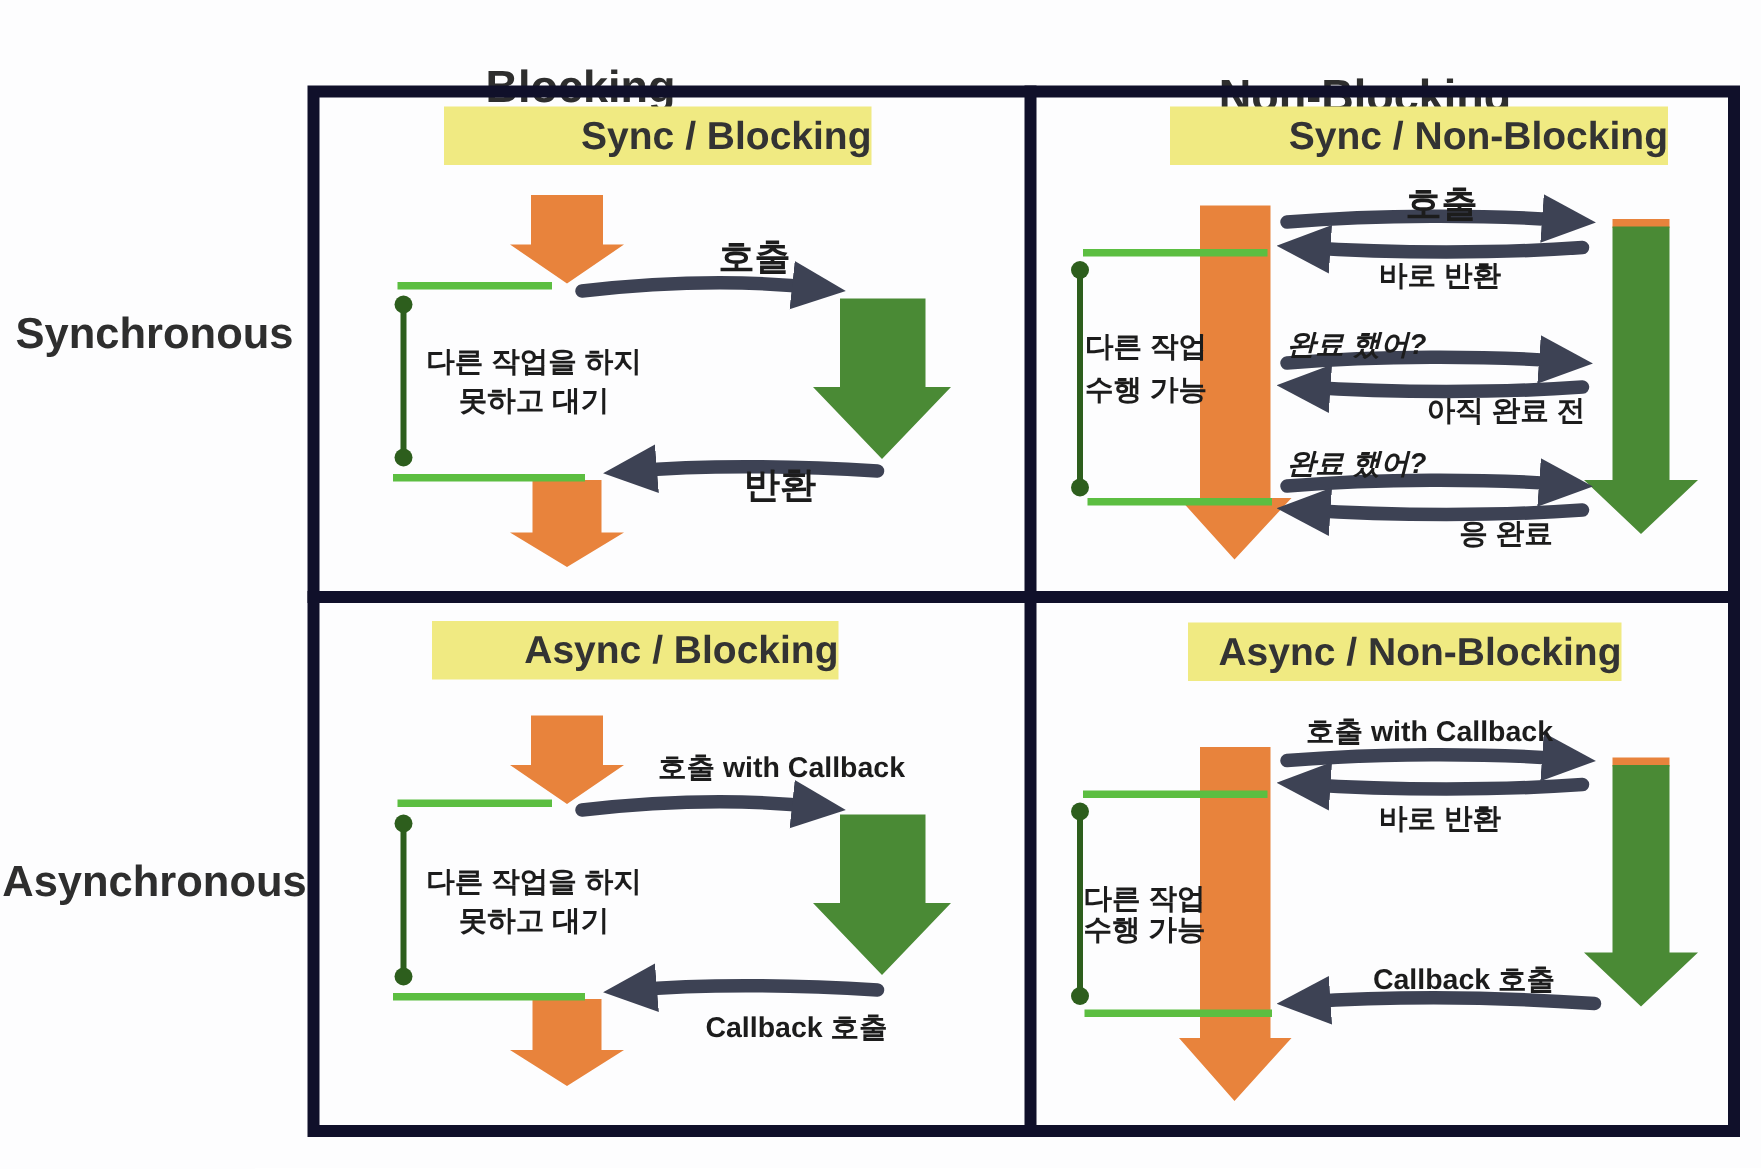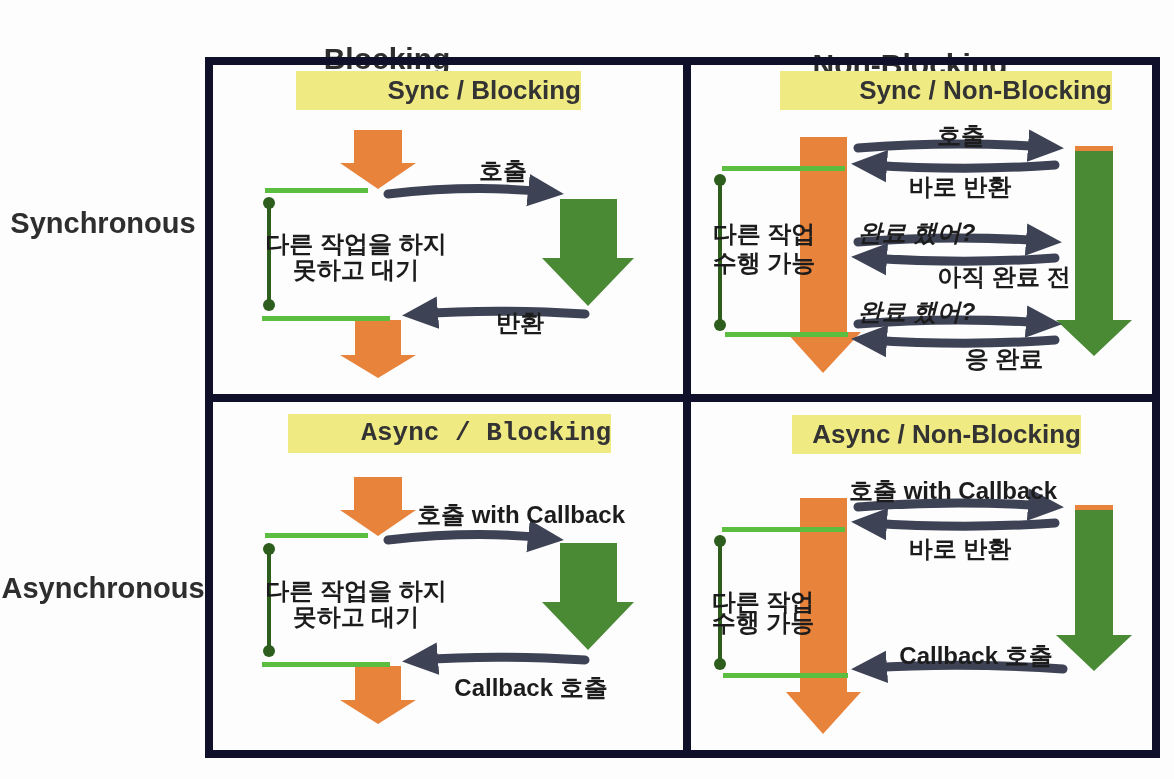--- a/index.html
+++ b/index.html
@@ -16,21 +16,21 @@
     border:8px solid #10102a; box-sizing:border-box;
   }
   .grid-v { position:absolute; left:683px; top:57px; width:8px; height:701px; background:#10102a; }
   .grid-h { position:absolute; left:205px; top:394px; width:955px; height:8px; background:#10102a; }
   .qtitle {
     position:absolute; background:#f0ea82; height:39px; line-height:39px;
     text-align:right; font-size:26px; font-weight:700; color:#333333; white-space:nowrap;
   }
   .lbl {
     position:absolute; transform:translateX(-50%);
-    font-size:24px; font-weight:700; color:#1c1c1c; white-space:nowrap;
+    font-size:19px; font-weight:700; color:#1c1c1c; white-space:nowrap;
   }
   .lbl-left { transform:none;font-style:italic; }
   svg.overlay { position:absolute; left:0; top:0; pointer-events:none; }
 </style>
 </head>
 <body>
 
 <div class="canvas">
 
   <div class="hdr" style="left:387px; top:10px;margin-top:32px;">Blocking</div>
@@ -102,21 +102,21 @@
       <path d="M1063,669 C990,664 930,664 869,668" stroke="#3d4254" stroke-width="9" fill="none" stroke-linecap="round" marker-end="url(#ah)"></path>
     </g>
   </svg>
 
   <div class="grid-frame"></div>
   <div class="grid-v"></div>
   <div class="grid-h"></div>
 
   <div class="qtitle" style="left:296px; top:71px; width:285px;">Sync / Blocking</div>
   <div class="qtitle" style="left:780px; top:71px; width:332px;">Sync / Non-Blocking</div>
-  <div class="qtitle" style="left:288px; top:414px; width:323px;font-family:Liberation Mono, monospace;">Async / Blocking</div>
+  <div class="qtitle" style="left:288px; top:414px; width:271px;">Async / Blocking</div>
   <div class="qtitle" style="left:778px; top:415px; width:289px;margin-left:14px;">Async / Non-Blocking</div>
 
   <div class="lbl" style="left:503px; top:155px; font-size:24px;">호출</div>
   <div class="lbl" style="left:520px; top:283px; font-size:24px;margin-top:24px;">반환</div>
   <div class="lbl" style="left:356px; top:228px;">다른 작업을 하지</div>
   <div class="lbl" style="left:356px; top:254px;">못하고 대기</div>
 
   <div class="lbl" style="left:961px; top:120px; font-size:24px;">호출</div>
   <div class="lbl" style="left:960px; top:171px;">바로 반환</div>
   <div class="lbl lbl-left" style="left:858px; top:217px;">완료 했어?</div>

